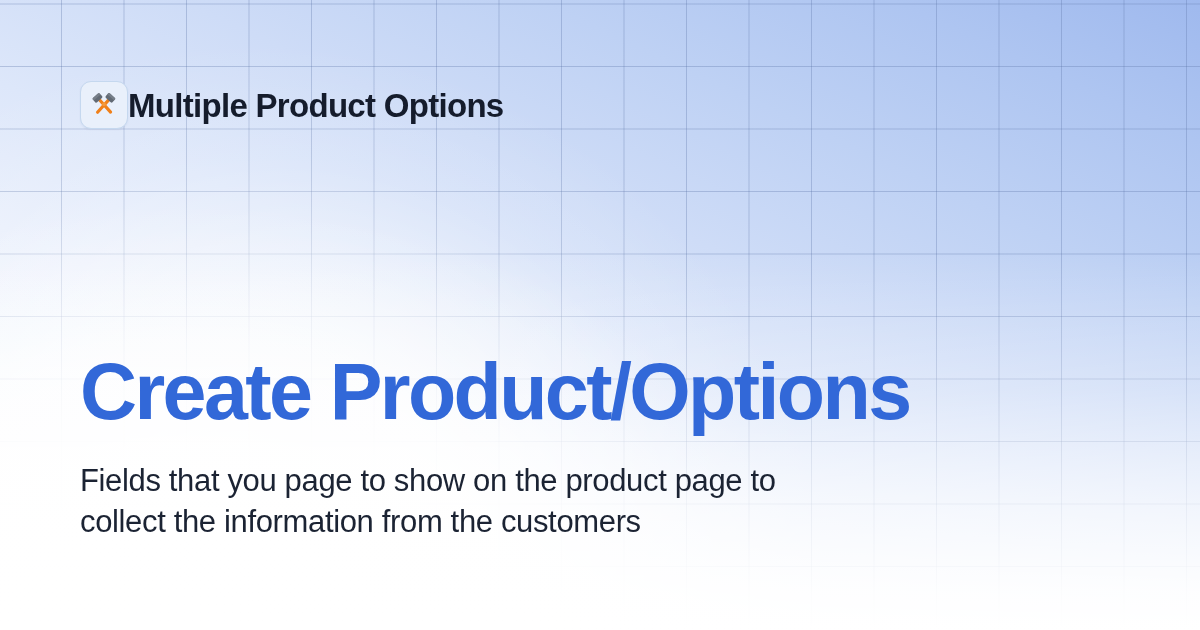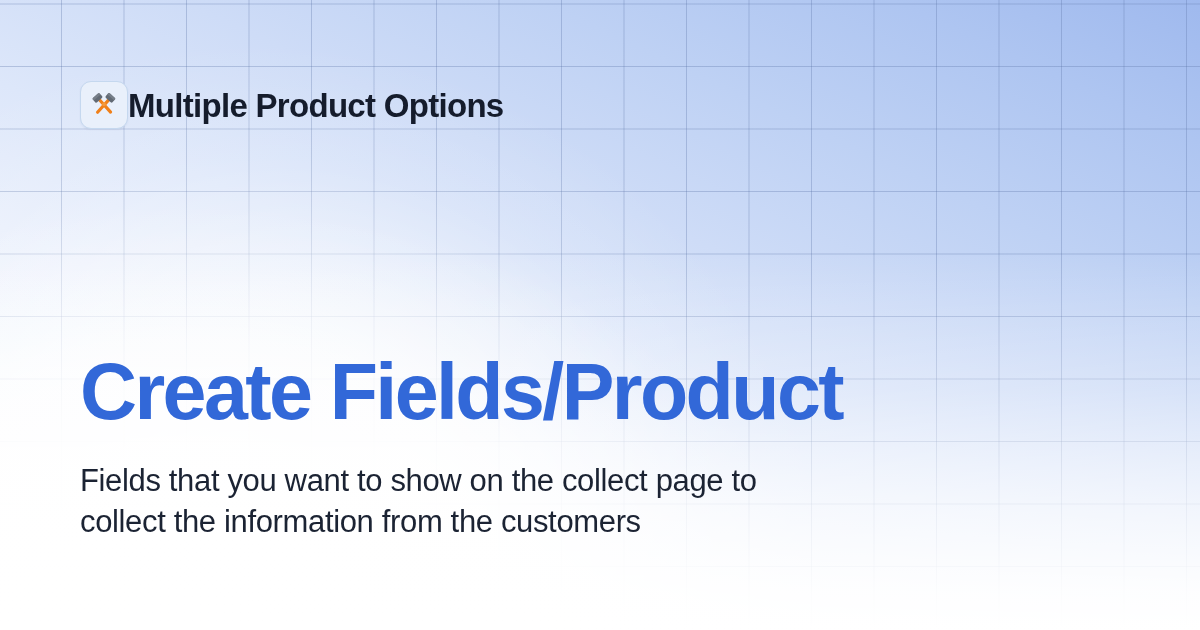--- a/index.html
+++ b/index.html
@@ -190,18 +190,18 @@
             <rect x="11.0" y="2.6" width="9.8" height="6.4" rx="1.5" fill="#626a74"></rect>
             <rect x="11.0" y="2.6" width="9.8" height="2.6" rx="1.2" fill="#767e88"></rect>
           </g>
 
           <circle cx="16" cy="15.2" r="2.1" fill="#f59a3c"></circle>
         </svg>
       </span>
       <span class="brand-title">Multiple Product Options</span>
     </div>
 
-    <h1 class="headline">Create Fields/Product</h1>
-
-    <p class="subtitle">Fields that you want to show on the collect page to collect the information from the customers</p>
+    <h1 class="headline">Create Product/Options</h1>
+
+    <p class="subtitle">Fields that you page to show on the product page to collect the information from the customers</p>
 
   </div>
 </div>
 
 </body></html>

